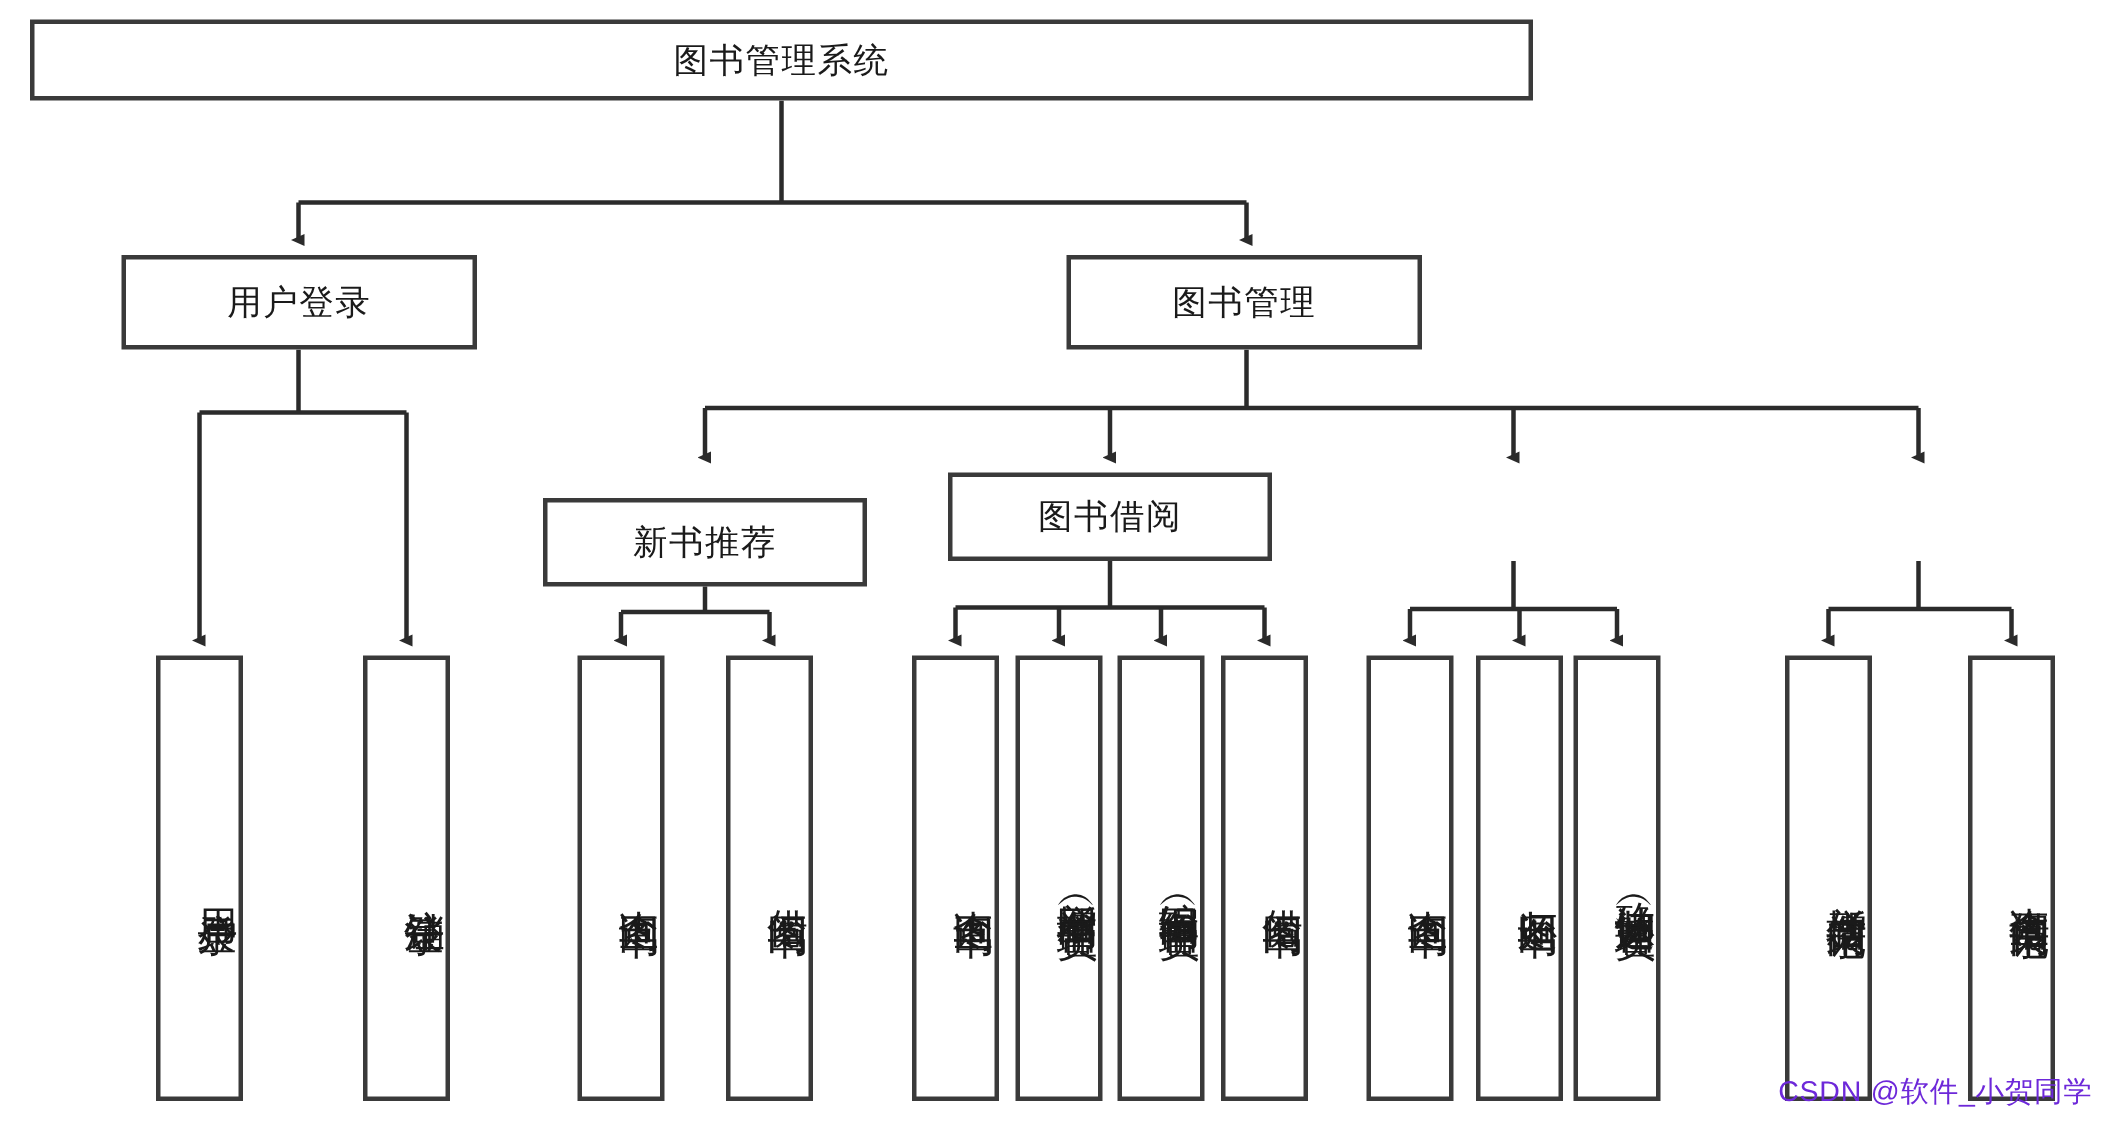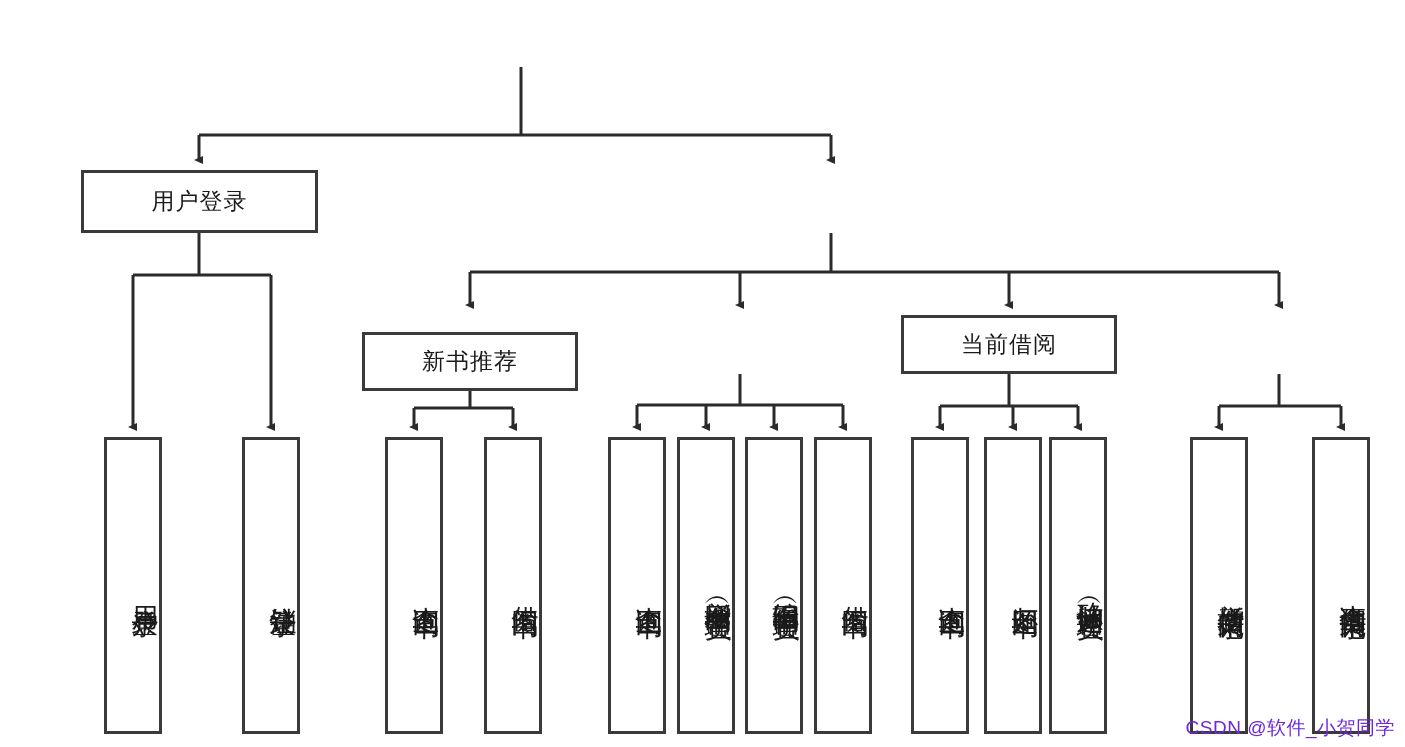--- a/index.html
+++ b/index.html
@@ -115,25 +115,27 @@
       <path d="M1013,406 L1013,427" marker-end="url(#arrow)"></path>
       <path d="M1078,406 L1078,427" marker-end="url(#arrow)"></path>
 
       <path d="M1279,374 L1279,406"></path>
       <path d="M1219,406 L1341,406"></path>
       <path d="M1219,406 L1219,427" marker-end="url(#arrow)"></path>
       <path d="M1341,406 L1341,427" marker-end="url(#arrow)"></path>
     </g>
   </svg>
 
+  <div class="node horiz root" style="left:20px; top:13px; width:1002px; height:54px;">图书管理系统</div>
 
   <div class="node horiz" style="left:81px; top:170px; width:237px; height:63px;">用户登录</div>
+  <div class="node horiz" style="left:711px; top:170px; width:237px; height:63px;">图书管理</div>
 
   <div class="node horiz" style="left:362px; top:332px; width:216px; height:59px;">新书推荐</div>
-  <div class="node horiz" style="left:901px; top:315px; width:216px; height:59px;">当前借阅</div>
+  <div class="node horiz" style="left:632px; top:315px; width:216px; height:59px;">图书借阅</div>
 
   <div class="node vert" style="left:104px; top:437px; width:58px; height:297px;">
     <span class="vtext">用户登录</span>
   </div>
   <div class="node vert" style="left:242px; top:437px; width:58px; height:297px;">
     <span class="vtext">注销登录</span>
   </div>
 
   <div class="node vert" style="left:385px; top:437px; width:58px; height:297px;">
     <span class="vtext">查询图书</span>

